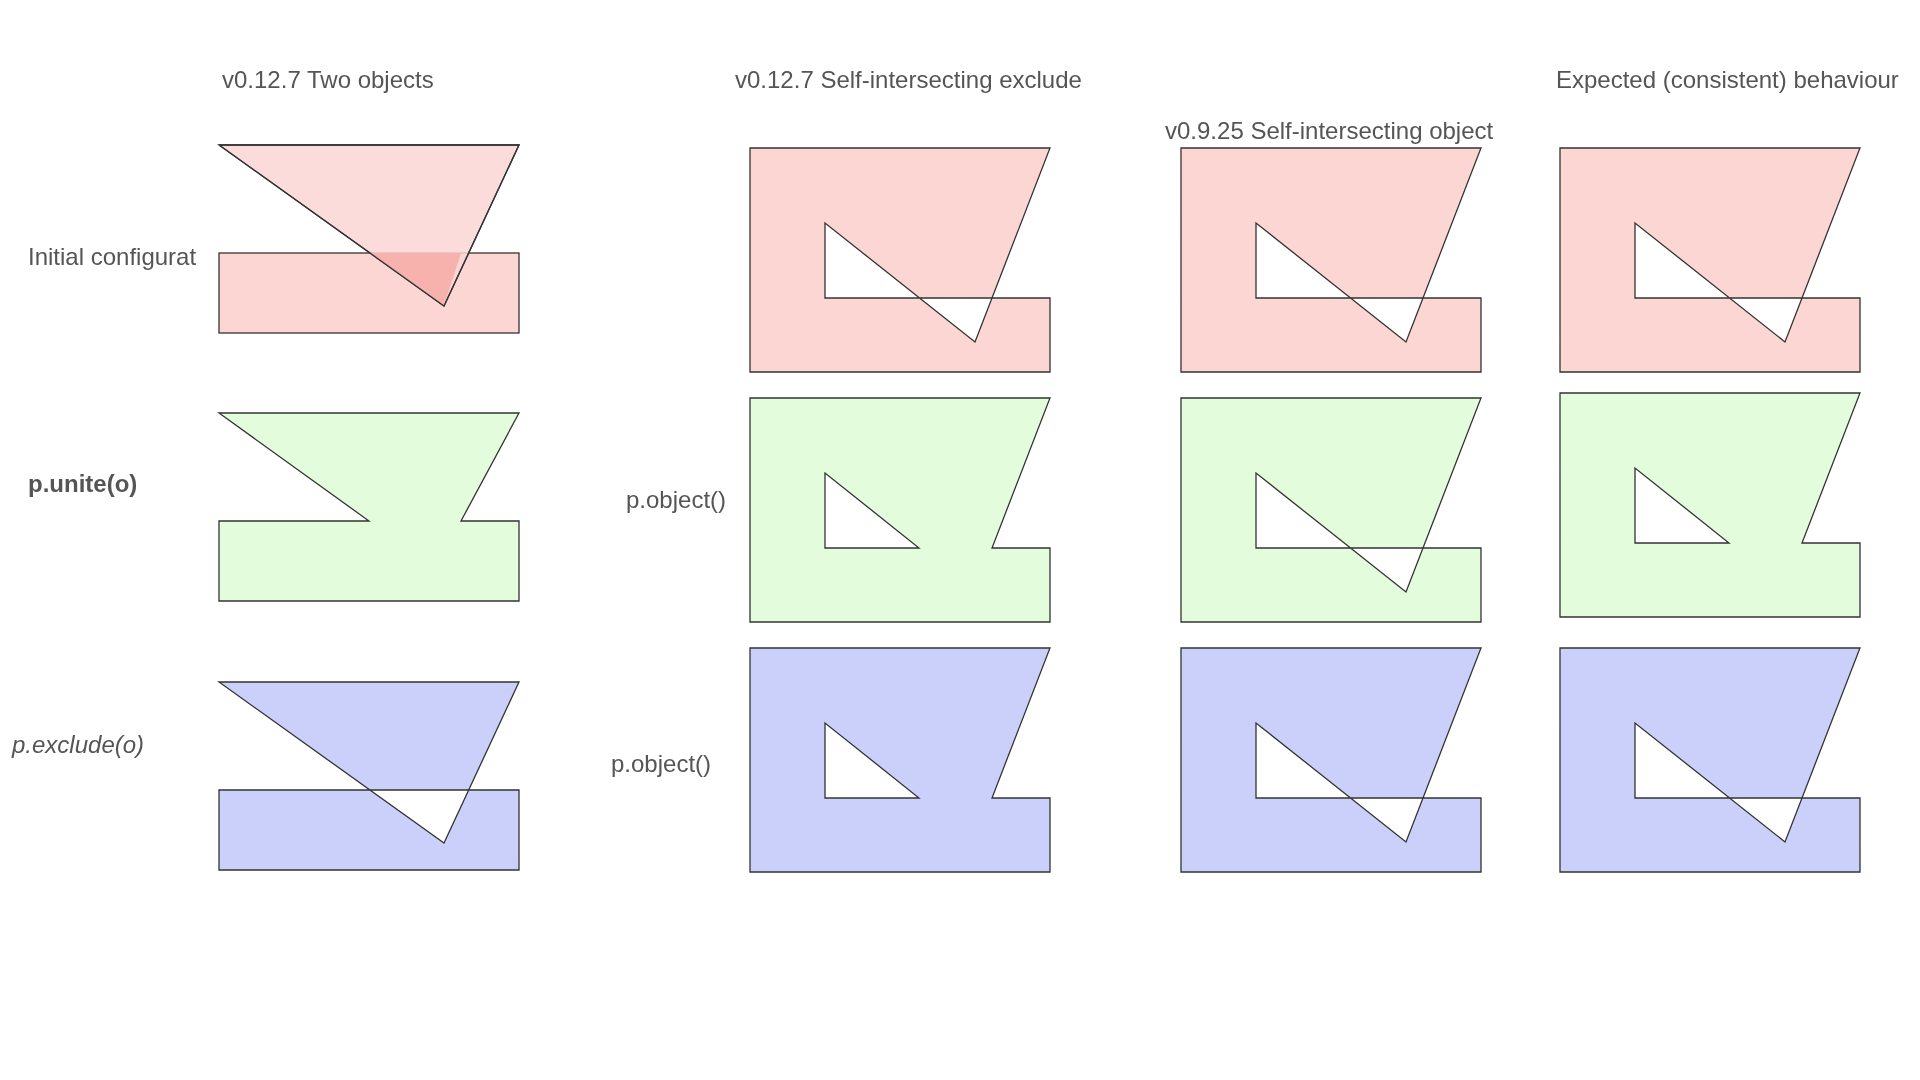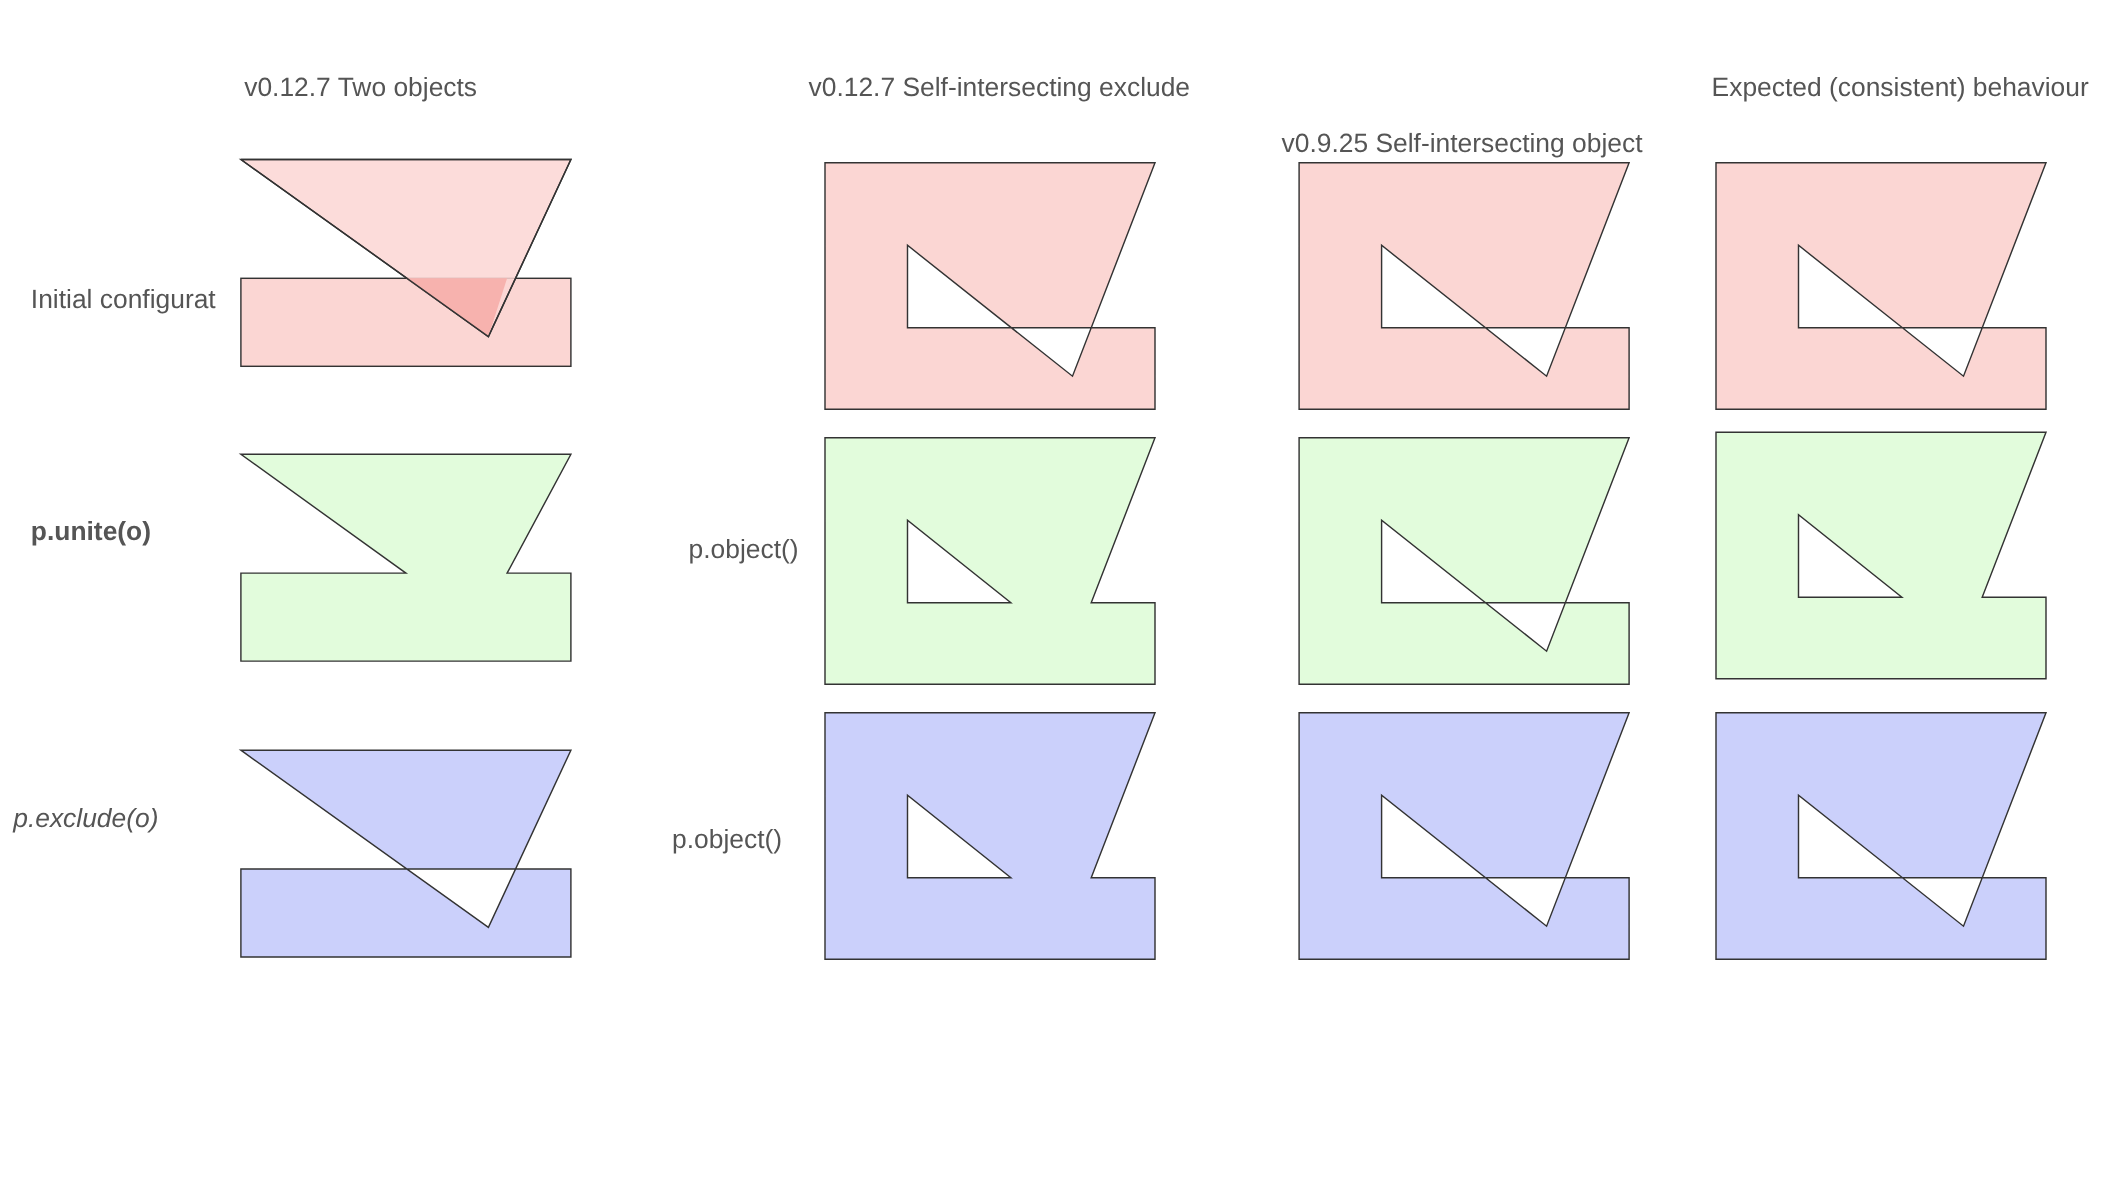--- a/index.html
+++ b/index.html
@@ -11,21 +11,21 @@
 </head>
 <body>
 
 <div id="titles">
     <div class="label" style="left: 222px; top: 68px;">v0.12.7 Two objects</div>
     <div class="label" style="left: 735px; top: 68px;">v0.12.7 Self-intersecting exclude</div>
     <div class="label" style="left: 1165px; top: 82px; margin-top: 37px;">v0.9.25 Self-intersecting object</div>
     <div class="label" style="left: 1556px; top: 68px;">Expected (consistent) behaviour</div>
   </div>
 <div id="rows">
-    <div class="label" style="left: 28px; top: 261px;">Initial configurat</div>
+    <div class="label" style="left: 28px; top: 245px;">Initial configurat</div>
     <div class="label" style="left: 28px; top: 472px; font-weight: bold;">p.unite(o)</div>
     <div class="label" style="left: 12px; top: 733px; font-style: italic;">p.exclude(o)</div>
     <div class="label" style="left: 626px; top: 488px;">p.object()</div>
     <div class="label" style="left: 611px; top: 752px;">p.object()</div>
   </div>
 
 <svg class="canvas" width="1920" height="1080" viewBox="0 0 1920 1080">
 
   <g stroke="#333" stroke-width="1.3">
     <rect x="219" y="253" width="300" height="80" fill="#fbd6d3"></rect>

